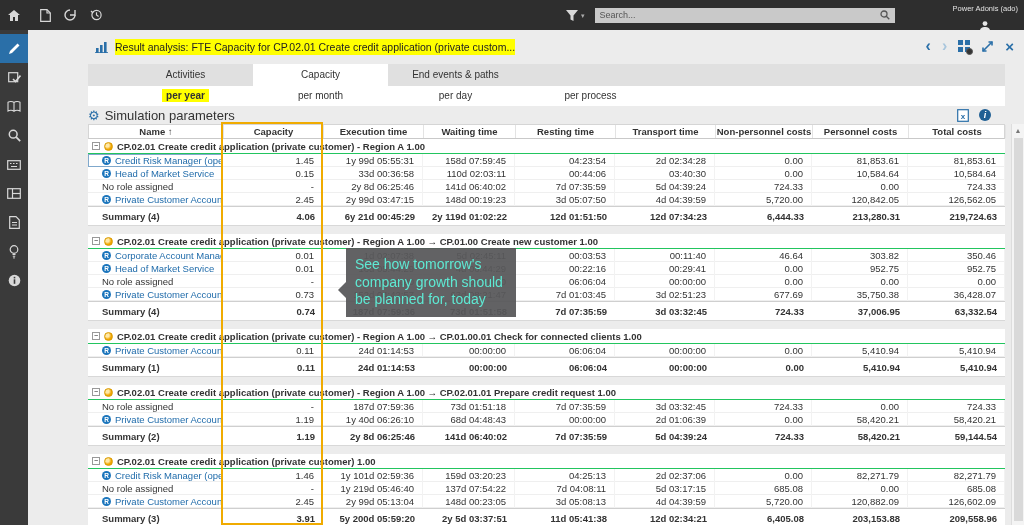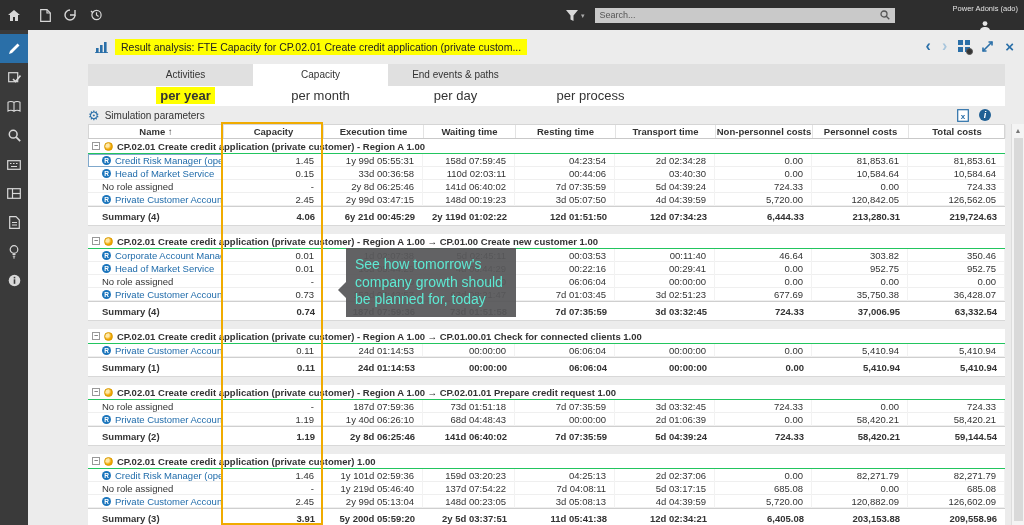--- a/index.html
+++ b/index.html
@@ -24,45 +24,45 @@
   
   .workspace { display:flex; height:505px; }
   .sidebar { width:28px; background:#3a3a3a; display:flex; flex-direction:column; padding-top:4px; }
   .sb-item { width:28px; height:29px; display:flex; align-items:center; justify-content:center; cursor:pointer; }
   .sb-item.active { background:#2a6fa8; }
   .main { flex:1; position:relative; background:#ececec; overflow:hidden; }
 
   
   .titlebar { height:34px; display:flex; align-items:center; padding-left:67px; position:relative; }
   .title-ico { margin-right:6px; display:flex; }
-  .title-text { background:#ffff00; color:#222; font-size:10.5px; padding:2px 6px; }
+  .title-text { background:#ffff00; color:#222; font-size:10.5px; padding:2px 0; }
   .title-actions { position:absolute; right:10px; top:8px; display:flex; align-items:center; gap:11px; }
   .nav-chev { font-size:16px; font-weight:bold; color:#2a6fa8; line-height:1; cursor:pointer; }
   .nav-chev.disabled { color:#a9c6dd; }
   .grid-ico { position:relative; width:12px; height:12px; cursor:pointer; }
   .grid-ico i { position:absolute; width:5px; height:5px; background:#2a6fa8; }
   .grid-ico i:nth-child(1){left:0;top:0}.grid-ico i:nth-child(2){right:0;top:0}
   .grid-ico i:nth-child(3){left:0;bottom:0}.grid-ico i:nth-child(4){right:0;bottom:0}
   .grid-badge { position:absolute; right:-3px; bottom:-3px; width:7px; height:7px; border-radius:50%;
     background:#333; border:1px solid #555; }
   .close-x { font-size:15px; font-weight:bold; color:#2a6fa8; line-height:1; cursor:pointer; }
 
   
   .tabstrip { margin-left:60px; width:917px; height:22px; background:#e0e0e0; display:flex; padding-left:30px; }
   .tab { width:135px; text-align:center; line-height:22px; font-size:10px; color:#333; cursor:pointer; }
   .tab.active { background:#fff; }
   .subtabs { margin-left:60px; width:917px; height:20px; background:#fff; display:flex; padding-left:30px; }
-  .subtab { width:135px; text-align:center; line-height:20px; font-size:13px; color:#333; cursor:pointer; }
+  .subtab { width:135px; text-align:center; line-height:20px; font-size:10px; color:#333; cursor:pointer; }
   .subtab span { padding:1px 4px; }
   .subtab.hl span { background:#ffff00; font-weight:bold; }
 
   
   .paramsbar { margin-left:60px; width:917px; height:18px; display:flex; align-items:center; gap:5px; }
   .gear { color:#2a6fa8; font-size:13px; line-height:1; cursor:pointer; }
-  .params-label { font-size:10px; color:#333; }
+  .params-label { font-size:13px; color:#333; }
   .pb-right { margin-left:auto; margin-right:14px; display:flex; align-items:center; gap:10px; }
   .info-circle { width:12px; height:12px; border-radius:50%; background:#1f5f94; color:#fff;
     font-size:9px; font-weight:bold; text-align:center; line-height:12px; font-style:italic; cursor:pointer; }
 
   
   :root { --cols:135px 100px 100px 92px 100px 100px 97px 96px 97px; }
   .table { margin-left:60px; width:917px; font-size:9.5px; color:#333; }
   .grid-row { display:grid; grid-template-columns:var(--cols); }
   .thead { height:15px; background:#fff; border:1px solid #d5d5d5; border-bottom:1px solid #c9c9c9; }
   .thead .th { font-weight:bold; text-align:center; line-height:13px; border-right:1px solid #e3e3e3;

